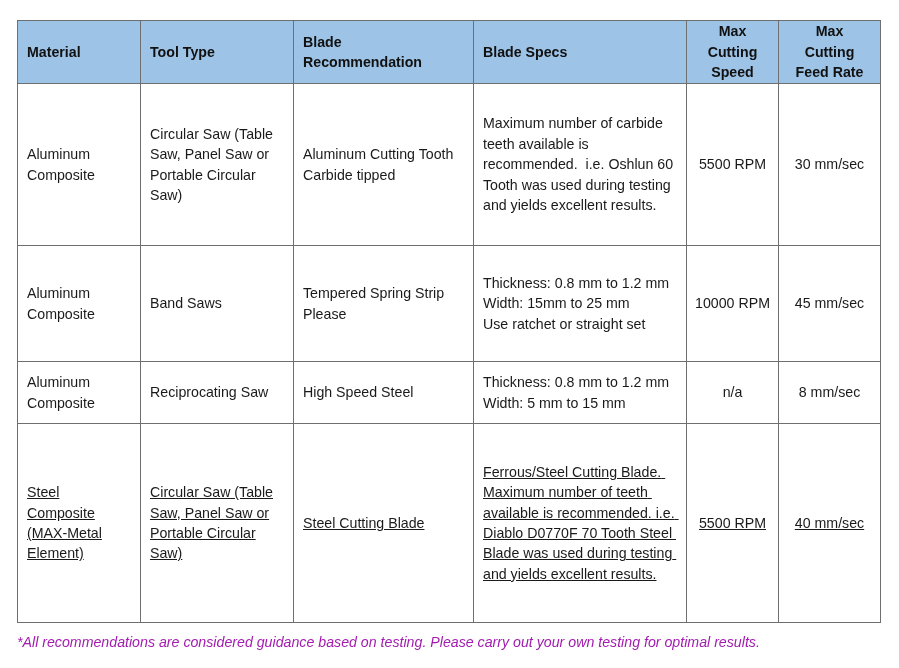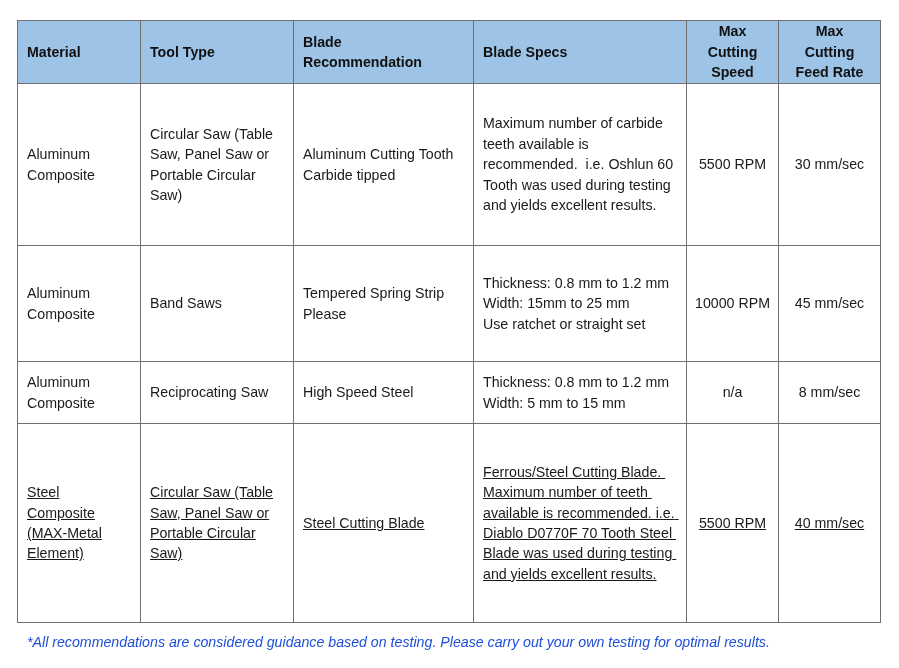--- a/index.html
+++ b/index.html
@@ -24,22 +24,22 @@
     height: 62px;
     color: #111;
   }
   table.spec th.center, table.spec td.center { text-align: center; padding: 0 0; }
   tr.r1 td { height: 161px; }
   tr.r2 td { height: 115px; }
   tr.r3 td { height: 61px; }
   tr.r4 td { height: 198px; text-decoration: underline; }
   td.specs { white-space: pre-wrap; padding-right: 6px; }
   .footnote {
-    position: absolute; left: 27px; top: 634px;
-    font-style: italic; font-size: 14.2px; color: #1d4ed8;
+    position: absolute; left: 17px; top: 634px;
+    font-style: italic; font-size: 14.2px; color: #a21caf;
     white-space: nowrap;
   }
   .hdr-line { display: block; }
 </style>
 </head>
 <body>
 
 <table class="spec">
   <colgroup>
     <col style="width:123px">

